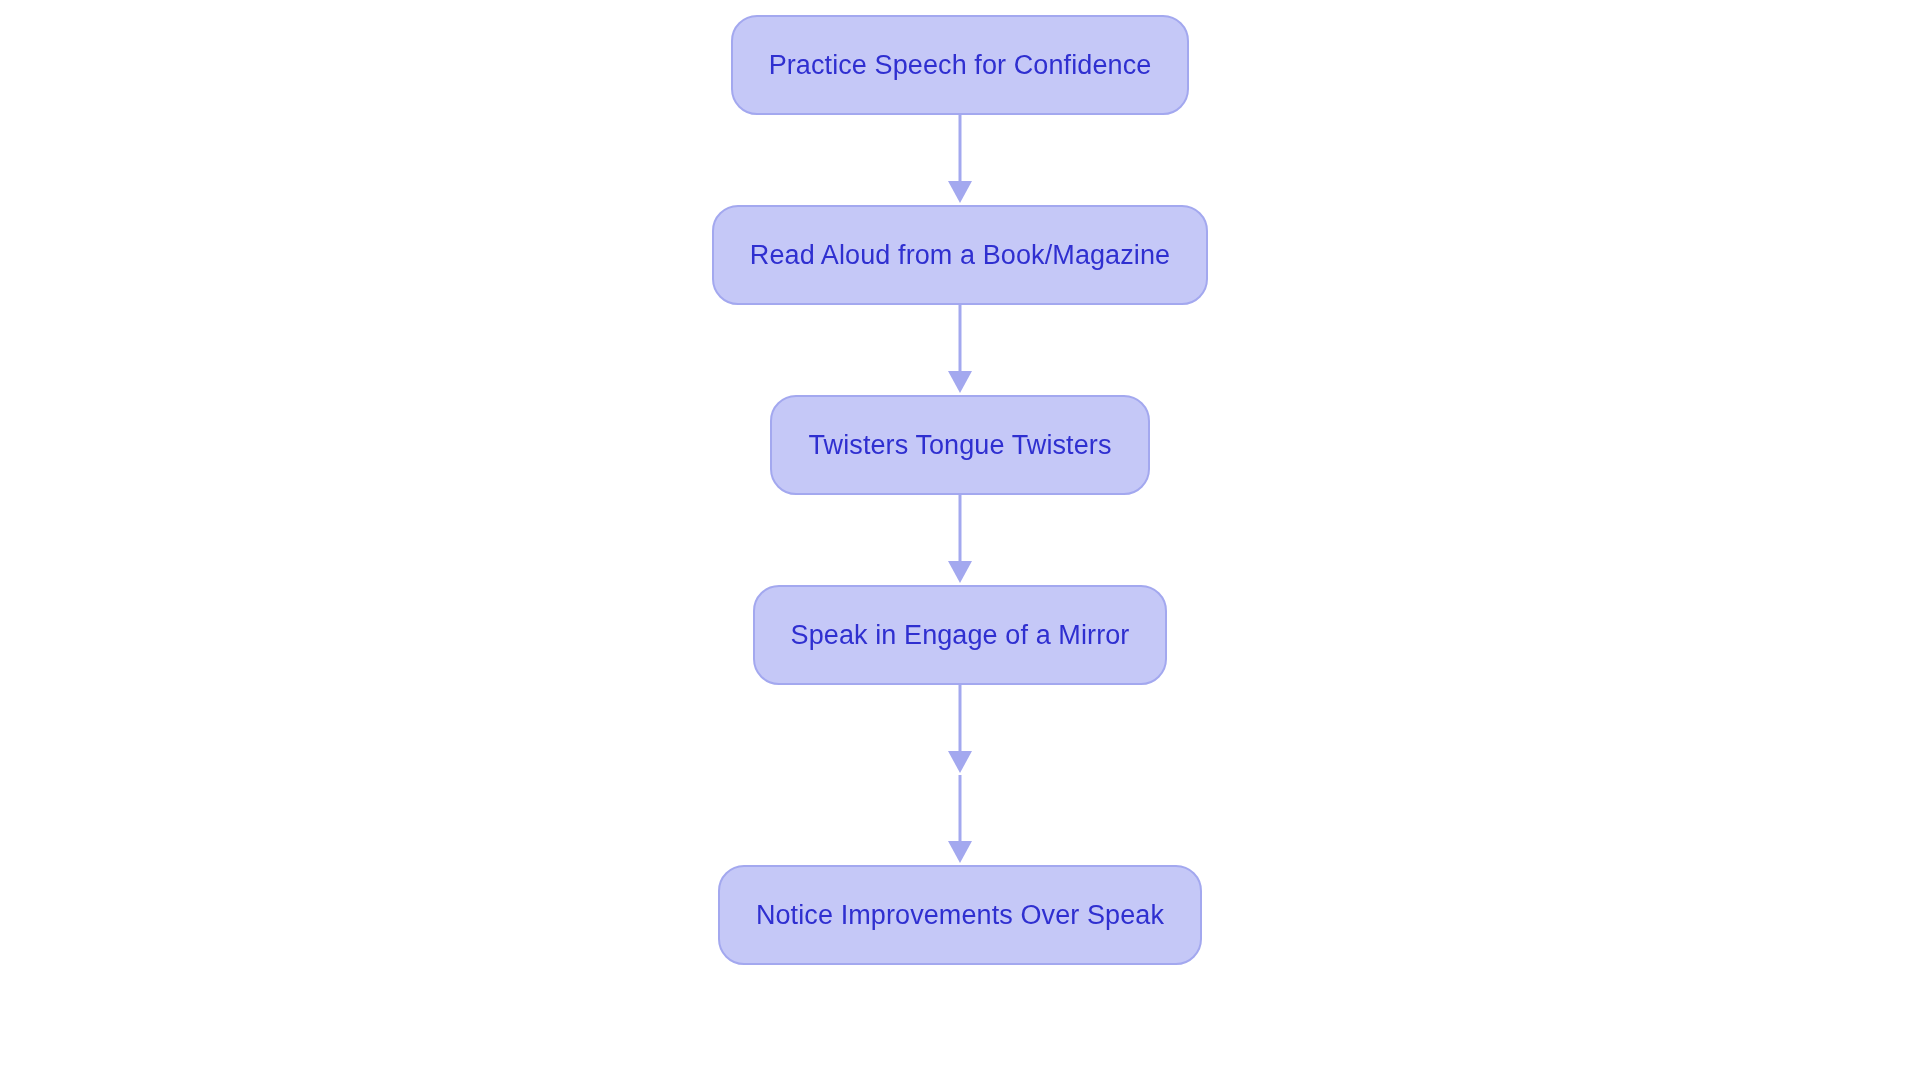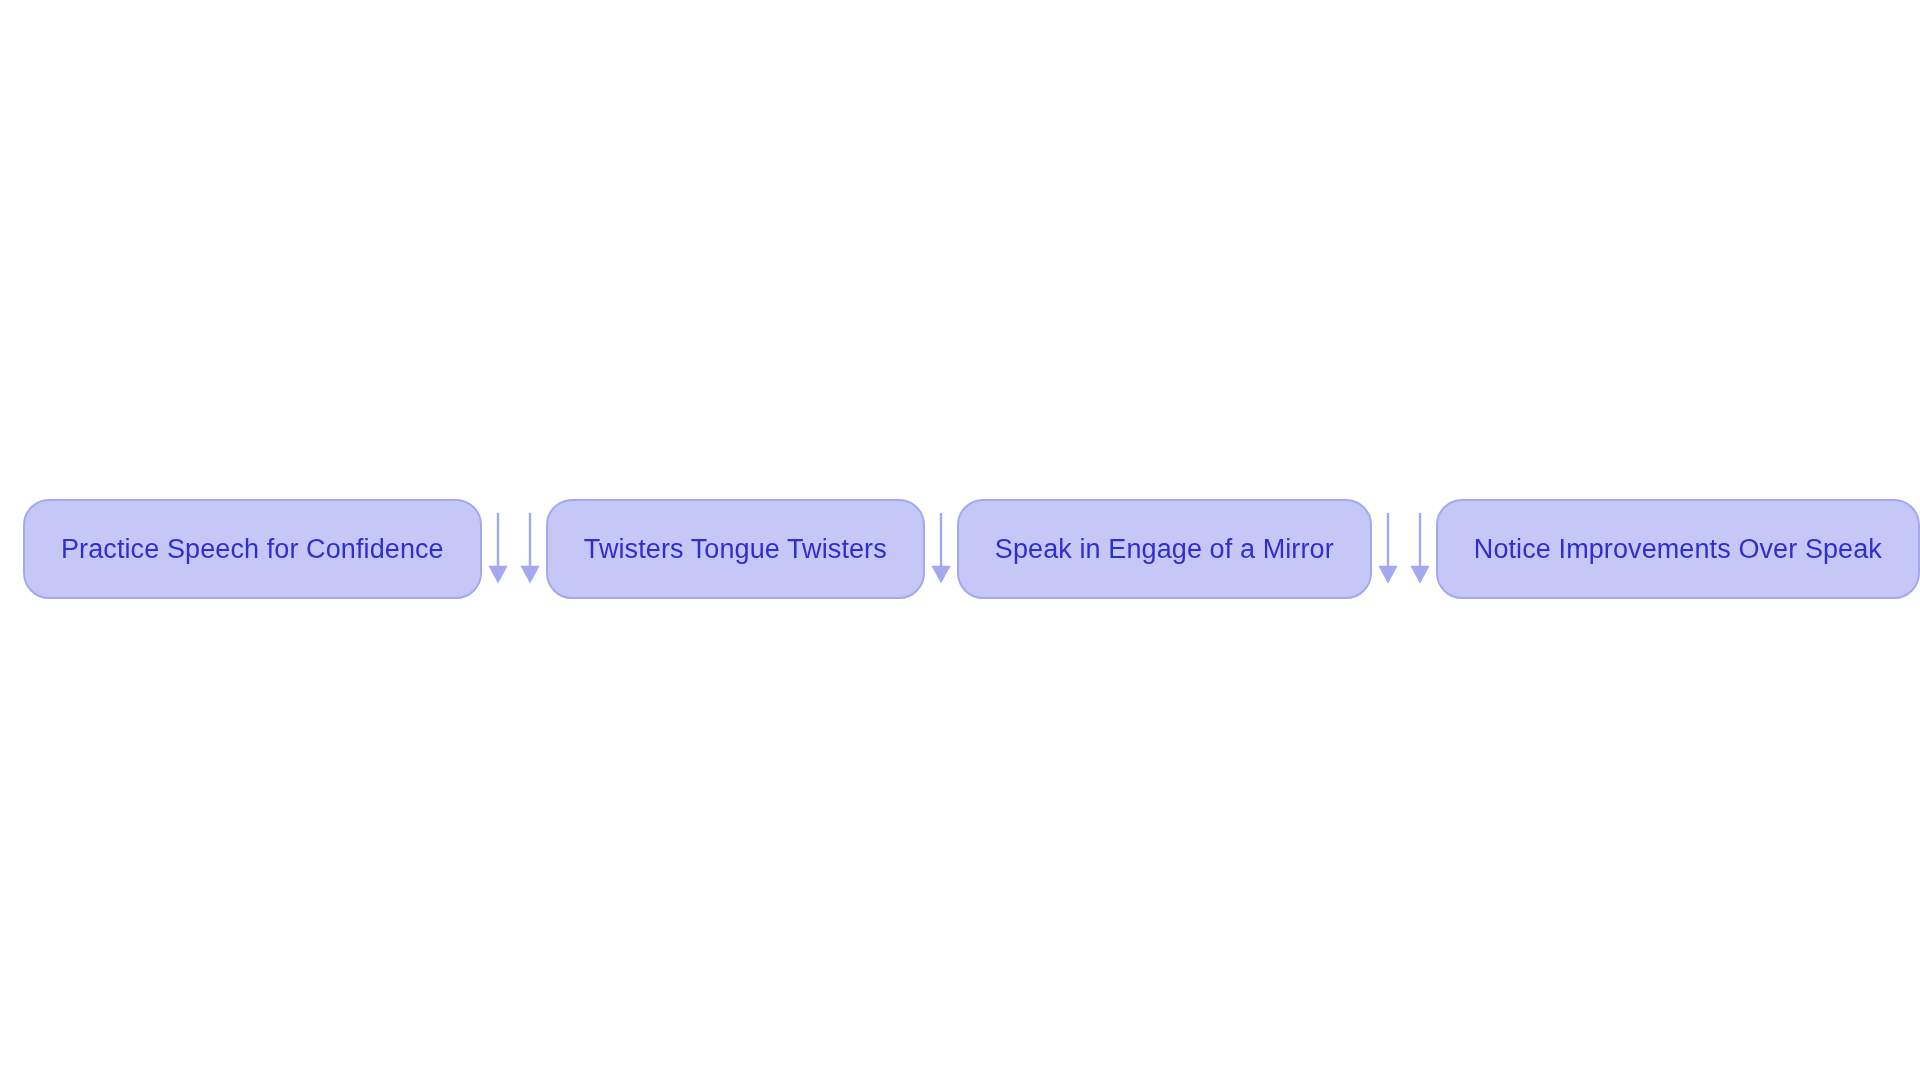--- a/index.html
+++ b/index.html
@@ -11,26 +11,25 @@
     height: 1083px;
     background: #ffffff;
     font-family: "Liberation Sans", sans-serif;
     overflow: hidden;
   }
 
   #flowchart {
     width: 1920px;
     height: 1083px;
     display: flex;
-    flex-direction: row;
+    flex-direction: column;
     align-items: center;
     justify-content: flex-start;
     box-sizing: border-box;
     padding-top: 15px;
-    padding-left: 23px;
   }
 
   .flow-node {
     height: 100px;
     box-sizing: border-box;
     background: #c5c8f7;
     border: 2px solid #a3a8ef;
     border-radius: 26px;
     display: flex;
     align-items: center;
@@ -69,20 +68,23 @@
 
   <div class="flow-node">
     <span class="node-label">Practice Speech for Confidence</span>
   </div>
 
   <svg class="connector" viewBox="0 0 40 90" xmlns="http://www.w3.org/2000/svg">
     <line class="conn-line" x1="20" y1="0" x2="20" y2="70"></line>
     <polygon class="conn-head" points="20,88 8,66 32,66"></polygon>
   </svg>
 
+  <div class="flow-node">
+    <span class="node-label">Read Aloud from a Book/Magazine</span>
+  </div>
 
   <svg class="connector" viewBox="0 0 40 90" xmlns="http://www.w3.org/2000/svg">
     <line class="conn-line" x1="20" y1="0" x2="20" y2="70"></line>
     <polygon class="conn-head" points="20,88 8,66 32,66"></polygon>
   </svg>
 
   <div class="flow-node">
     <span class="node-label">Twisters Tongue Twisters</span>
   </div>
 

